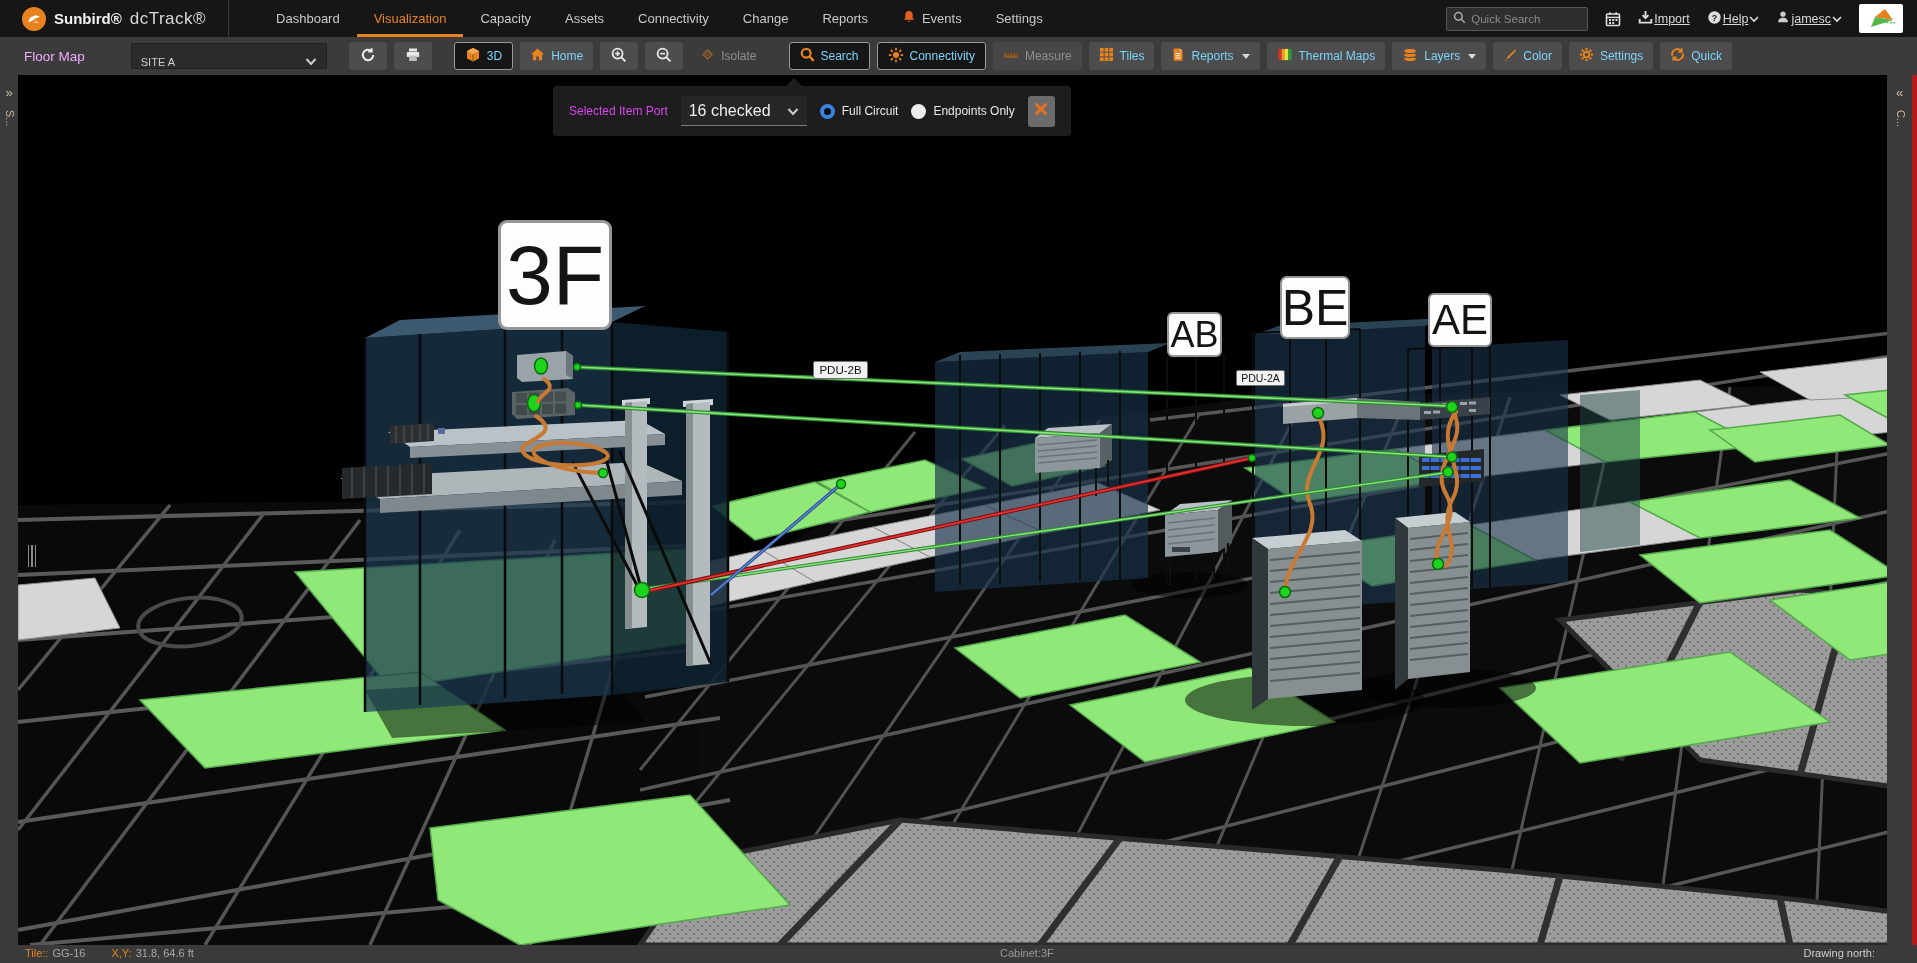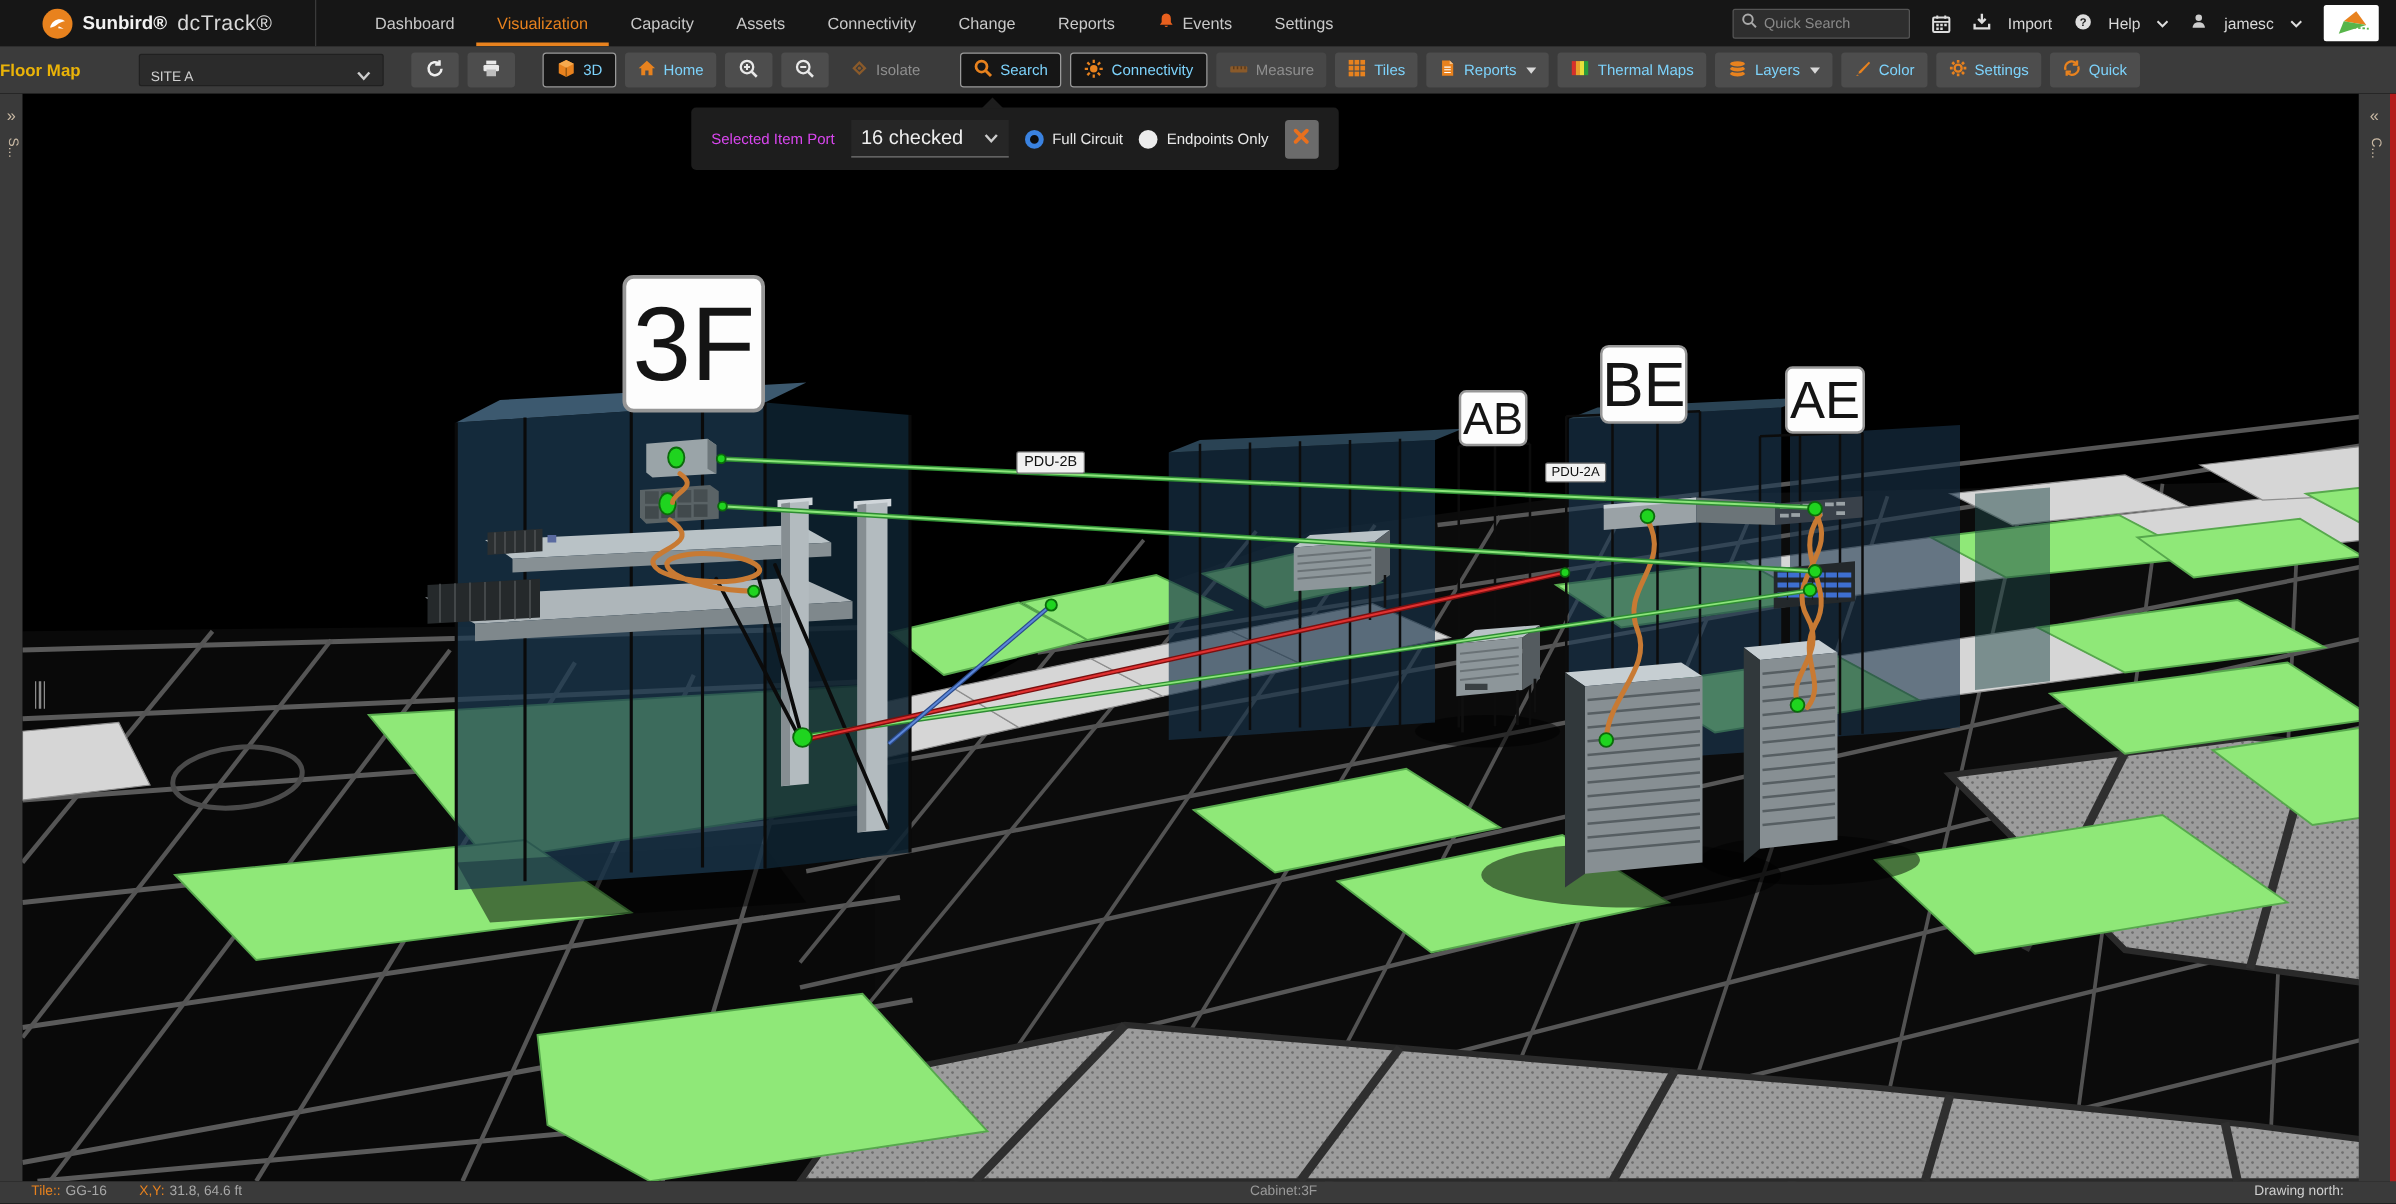--- a/index.html
+++ b/index.html
@@ -3,45 +3,45 @@
 <meta charset="utf-8">
 <style>
   * { margin:0; padding:0; box-sizing:border-box; }
   html,body { width:1917px; height:963px; overflow:hidden; background:#000;
     font-family:"Liberation Sans", sans-serif; }
   .app { position:relative; width:1917px; height:963px; background:#000; }
 
   
   .topnav { position:absolute; left:0; top:0; width:1917px; height:37px;
     background:#161616; display:flex; align-items:center; }
-  .brand { display:flex; align-items:center; gap:8px; padding:0 34px; height:100%; }
+  .brand { display:flex; align-items:center; gap:8px; padding:0 22px; height:100%; }
   .brand-logo { width:24px; height:24px; border-radius:50%; background:#e8821e;
     display:flex; align-items:center; justify-content:center; }
   .brand-name { color:#f2f2f2; font-weight:bold; font-size:15px; }
   .brand-prod { color:#d8d8d8; font-size:17px; font-weight:300; letter-spacing:.5px; }
   .nav-divider { width:1px; height:37px; background:#3a3a3a; margin-right:30px; }
   .navitem { color:#c9c9c9; font-size:13px; padding:0 17px; height:37px;
     display:flex; align-items:center; gap:6px; cursor:pointer; }
   .navitem.active { color:#e8821e; border-bottom:3px solid #e8821e; padding-top:3px; }
   .topnav-right { position:absolute; right:14px; top:0; height:37px;
     display:flex; align-items:center; gap:17px; }
   .qsearch { width:142px; height:24px; background:#2e2e2e; border:1px solid #555;
     border-radius:2px; display:flex; align-items:center; padding:0 6px; gap:5px; }
   .qsearch input { background:transparent; border:none; outline:none; color:#bbb;
     font-size:11.5px; width:110px; font-family:"Liberation Sans",sans-serif; }
   .qsearch input::placeholder { color:#8a8a8a; }
   .topright-item { color:#d8d8d8; font-size:12.5px; display:flex; align-items:center;
-    gap:13px; cursor:pointer; }
+    gap:1px; cursor:pointer;text-decoration:underline; }
   .minilogo { width:44px; height:29px; background:#fff; border-radius:2px;
     display:flex; align-items:center; justify-content:center; }
 
   
   .tbar { position:absolute; left:0; top:37px; width:1917px; height:38px;
     background:#3b3b3b; display:flex; align-items:center; }
-  .tbar-title { color:#eab308; font-size:13.5px; font-weight:bold; }
+  .tbar-title { color:#f0abfc; font-size:13.5px; font-weight:normal; margin-left:24px; }
   .site-select { margin-left:46px; width:196px; height:26px; background:#2b2b2b;
     border:1px solid #202020; border-radius:2px; color:#d0d0d0; font-size:11px;
     display:flex; align-items:flex-end; justify-content:space-between; padding:0 9px; cursor:pointer; }
   .tgroup { display:flex; align-items:center; gap:7px; margin-left:22px; }
   .tbtn { height:28px; background:#4d4d4d; border-radius:3px; color:#7dd3fc;
     font-size:12px; display:flex; align-items:center; gap:6px; padding:0 10px; cursor:pointer; }
   .tbtn.icon-only { width:38px; justify-content:center; padding:0; }
   .tbtn.active { background:#161616; border:1px solid #9a9a9a; }
   .tbtn.disabled { background:transparent; color:#8f8f8f; cursor:default; }
   .tbtn.disabled.bg { background:#474747; }

